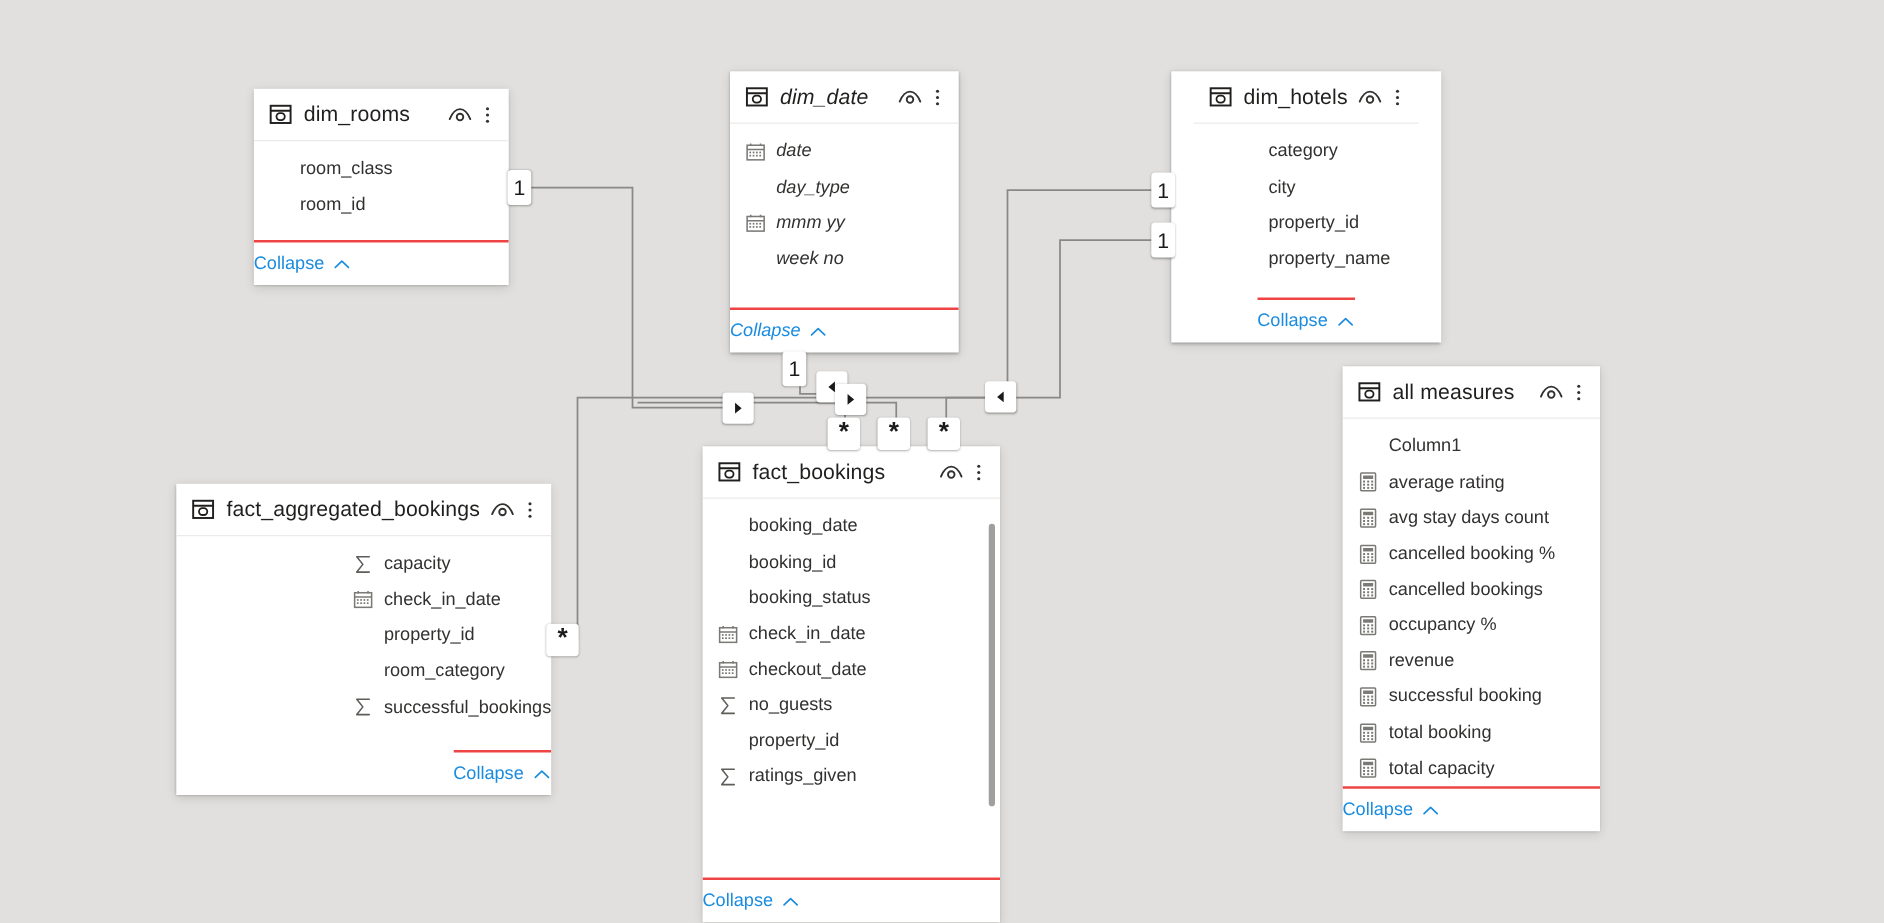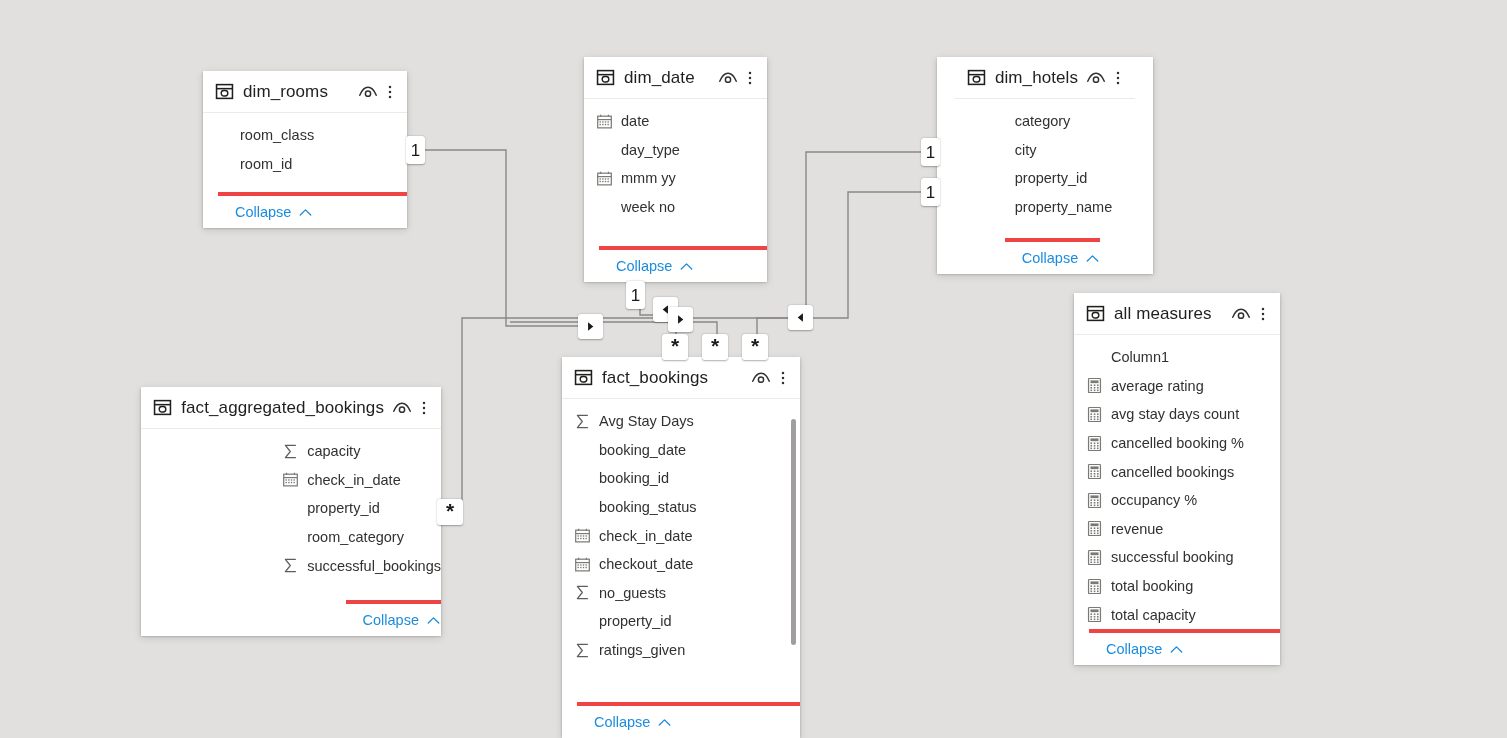--- a/index.html
+++ b/index.html
@@ -60,22 +60,22 @@
   .fld { display:flex; align-items:center; height:28.6px; padding-left:12px; }
   .fld-icon { width:17px; height:17px; flex:0 0 auto; margin-right:8px; }
   .fld-icon.blank { width:17px; height:17px; }
   .fld-name { font-size:14.5px; color:#323130; white-space:nowrap; }
 
   .scroll-track { position:absolute; top:6px; right:4px; bottom:8px; width:5px; }
   .scroll-thumb { position:absolute; left:0; width:5px; border-radius:3px; background:#a19f9d; }
 
   .tbl-foot {
     flex:0 0 auto; height:36px;
-    border-top:4px solid #ef4444;
-    display:flex; align-items:center; padding-left:17px;margin-left:15px;
+    border-top:2px solid #ef4444;
+    display:flex; align-items:center; 
   }
   .collapse-link { display:flex; align-items:center; color:#1a8cdf; font-size:14.5px; }
   .collapse-link .chev { margin-left:7px; display:flex; }
 </style>
 </head>
 <body>
 
 <div id="canvas">
 
   <svg id="rel-layer" width="1507" height="738" viewBox="0 0 1507 738">
@@ -157,21 +157,21 @@
           <span class="collapse-link">
             <span>Collapse</span>
             <span class="chev">
               <svg viewBox="0 0 16 16" width="15" height="15">
                 <path d="M2.4 10.6 8 5.2l5.6 5.4" fill="none" stroke="#1a8cdf" stroke-width="1.4" stroke-linecap="round" stroke-linejoin="round"></path>
               </svg>
             </span>
           </span>
         </div>
       </div>
-      <div class="tbl" style="left: 584px; top: 57px; width: 183px; height: 225px;">
+      <div class="tbl" style="left: 584px; top: 57px; width: 183px; height: 225px; font-style: italic;">
         <div class="tbl-head">
           <span class="tbl-icon"><svg viewBox="0 0 16 16" width="19" height="19">
               <rect x="1.3" y="2.2" width="13.4" height="11.6" fill="none" stroke="#201f1e" stroke-width="1.3"></rect>
           <line x1="1.3" y1="5.6" x2="14.7" y2="5.6" stroke="#201f1e" stroke-width="1.3"></line>
           <rect x="5.2" y="7.2" width="5.6" height="4.6" rx="2.3" fill="none" stroke="#201f1e" stroke-width="1.2"></rect>
             </svg></span>
           <span class="tbl-title">dim_date</span>
           <span class="head-btn eye-btn">
             <svg viewBox="0 0 16 16" width="20" height="20">
               <path d="M1.4 10.6C3.2 6.2 6 4.2 8 4.2s4.8 2 6.6 6.4" fill="none" stroke="#323130" stroke-width="1.2" stroke-linecap="round"></path>
@@ -616,26 +616,20 @@
               <g fill="#323130">
                 <circle cx="8" cy="3" r="1.25"></circle>
                 <circle cx="8" cy="8" r="1.25"></circle>
                 <circle cx="8" cy="13" r="1.25"></circle>
               </g>
             </svg>
           </span>
         </div>
         <div class="tbl-body scrolling">
           <div class="fld">
-            <span class="fld-icon"><svg viewBox="0 0 16 16" width="17" height="17">
-                <path d="M12.6 2.2H3.2l4.6 5.8-4.6 5.8h9.4" fill="none" stroke="#5e5d5a" stroke-width="1.2" stroke-linejoin="round" stroke-linecap="round"></path>
-              </svg></span>
-            <span class="fld-name">Avg Stay Days</span>
-          </div>
-          <div class="fld">
             <span class="fld-icon blank"></span>
             <span class="fld-name">booking_date</span>
           </div>
           <div class="fld">
             <span class="fld-icon blank"></span>
             <span class="fld-name">booking_id</span>
           </div>
           <div class="fld">
             <span class="fld-icon blank"></span>
             <span class="fld-name">booking_status</span>

